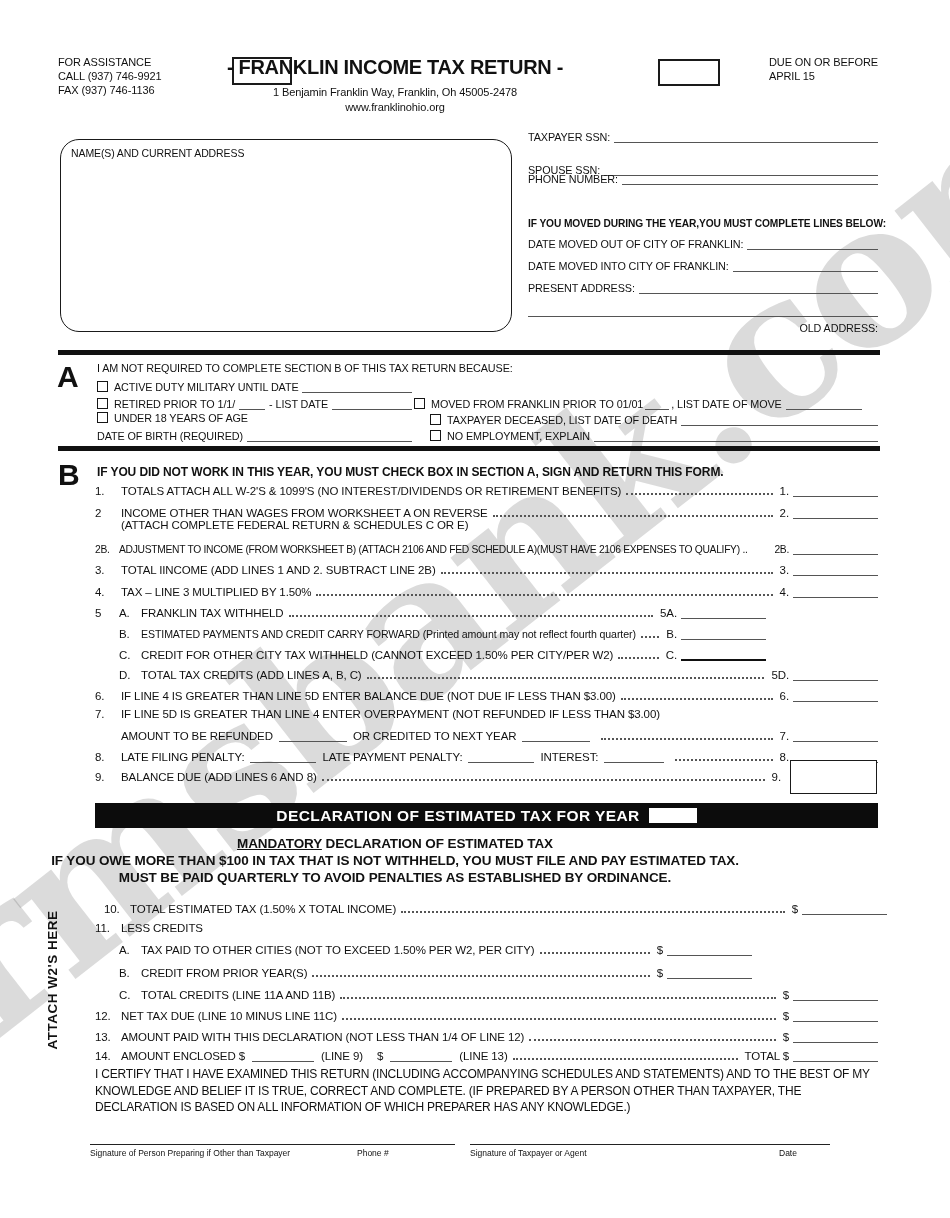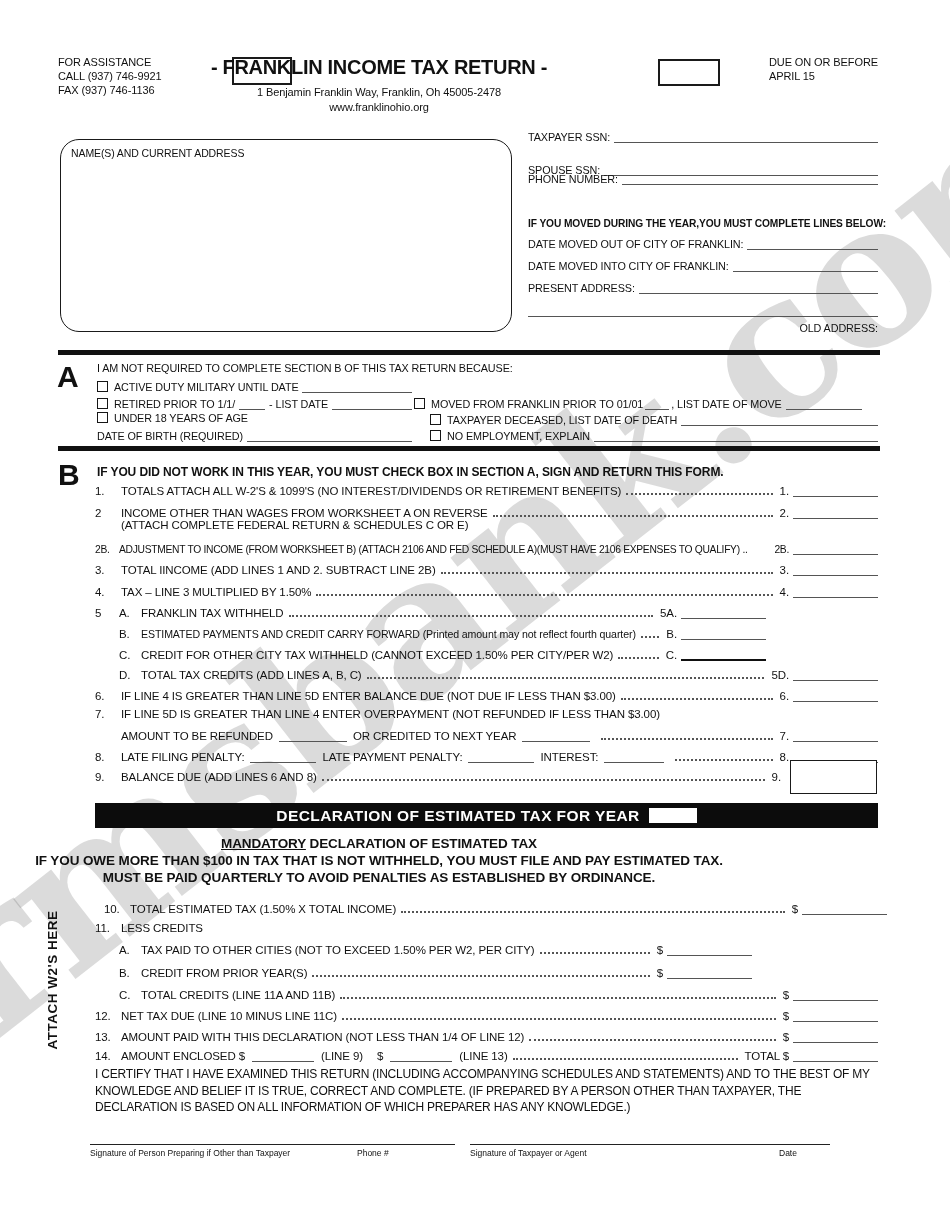--- a/index.html
+++ b/index.html
@@ -4,21 +4,21 @@
 <style>
   html,body{margin:0;padding:0;background:#e8e8e8;}
   .page{position:relative;width:950px;height:1218px;background:#ffffff;overflow:hidden;
         font-family:"Liberation Sans","DejaVu Sans",sans-serif;color:#111;letter-spacing:-0.1px;}
   .page > *{position:absolute;z-index:1;}
   .wm{z-index:0;left:430px;top:615px;transform:translate(-50%,-50%) rotate(-38deg);
       font-family:"DejaVu Serif",serif;font-weight:bold;font-size:195px;letter-spacing:-6px;
       color:rgba(90,90,90,0.22);white-space:nowrap;}
   .txt{font-size:11px;white-space:nowrap;}
   .b{font-weight:bold;}
-  .ctr{left:0;width:758px;text-align:center;}
+  .ctr{left:16px;width:758px;text-align:center;}
   .box{border:2px solid #1a1a1a;background:#fff;}
   .row{display:flex;align-items:flex-end;white-space:nowrap;font-size:11.5px;}
   .blank{border-bottom:1.5px solid #555;height:13px;flex:0 0 auto;}
   .fill{flex:1 1 auto;border-bottom:1.5px solid #555;height:13px;margin-left:4px;}
   .dots{flex:1 1 auto;border-bottom:2px dotted #555;margin:0 5px 2px 5px;min-width:8px;}
   .cb{flex:0 0 auto;width:9px;height:9px;border:1.6px solid #161616;margin:0 6px 1px 0;background:#fff;}
   .bnum{flex:0 0 26px;}
   .bsub{flex:0 0 22px;margin-left:24px;}
   .bref{margin:0 4px 0 2px;}
   .blank85{width:85px;}

